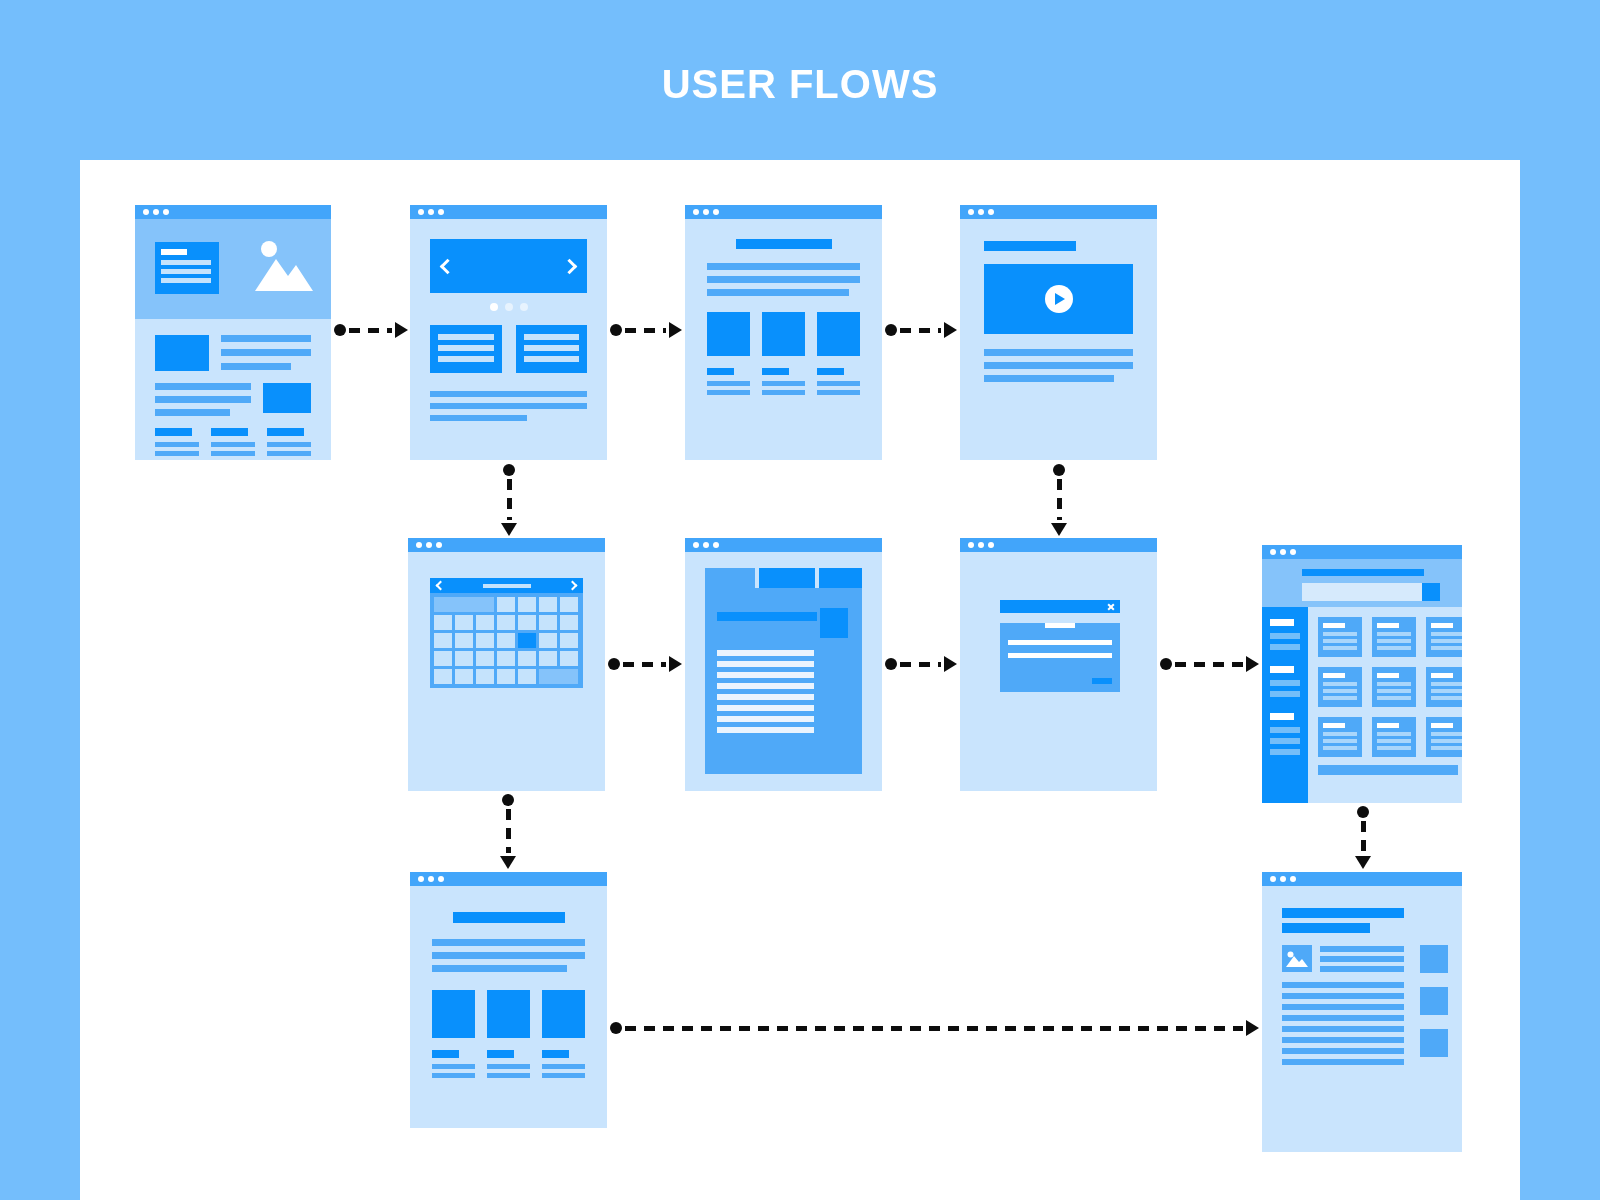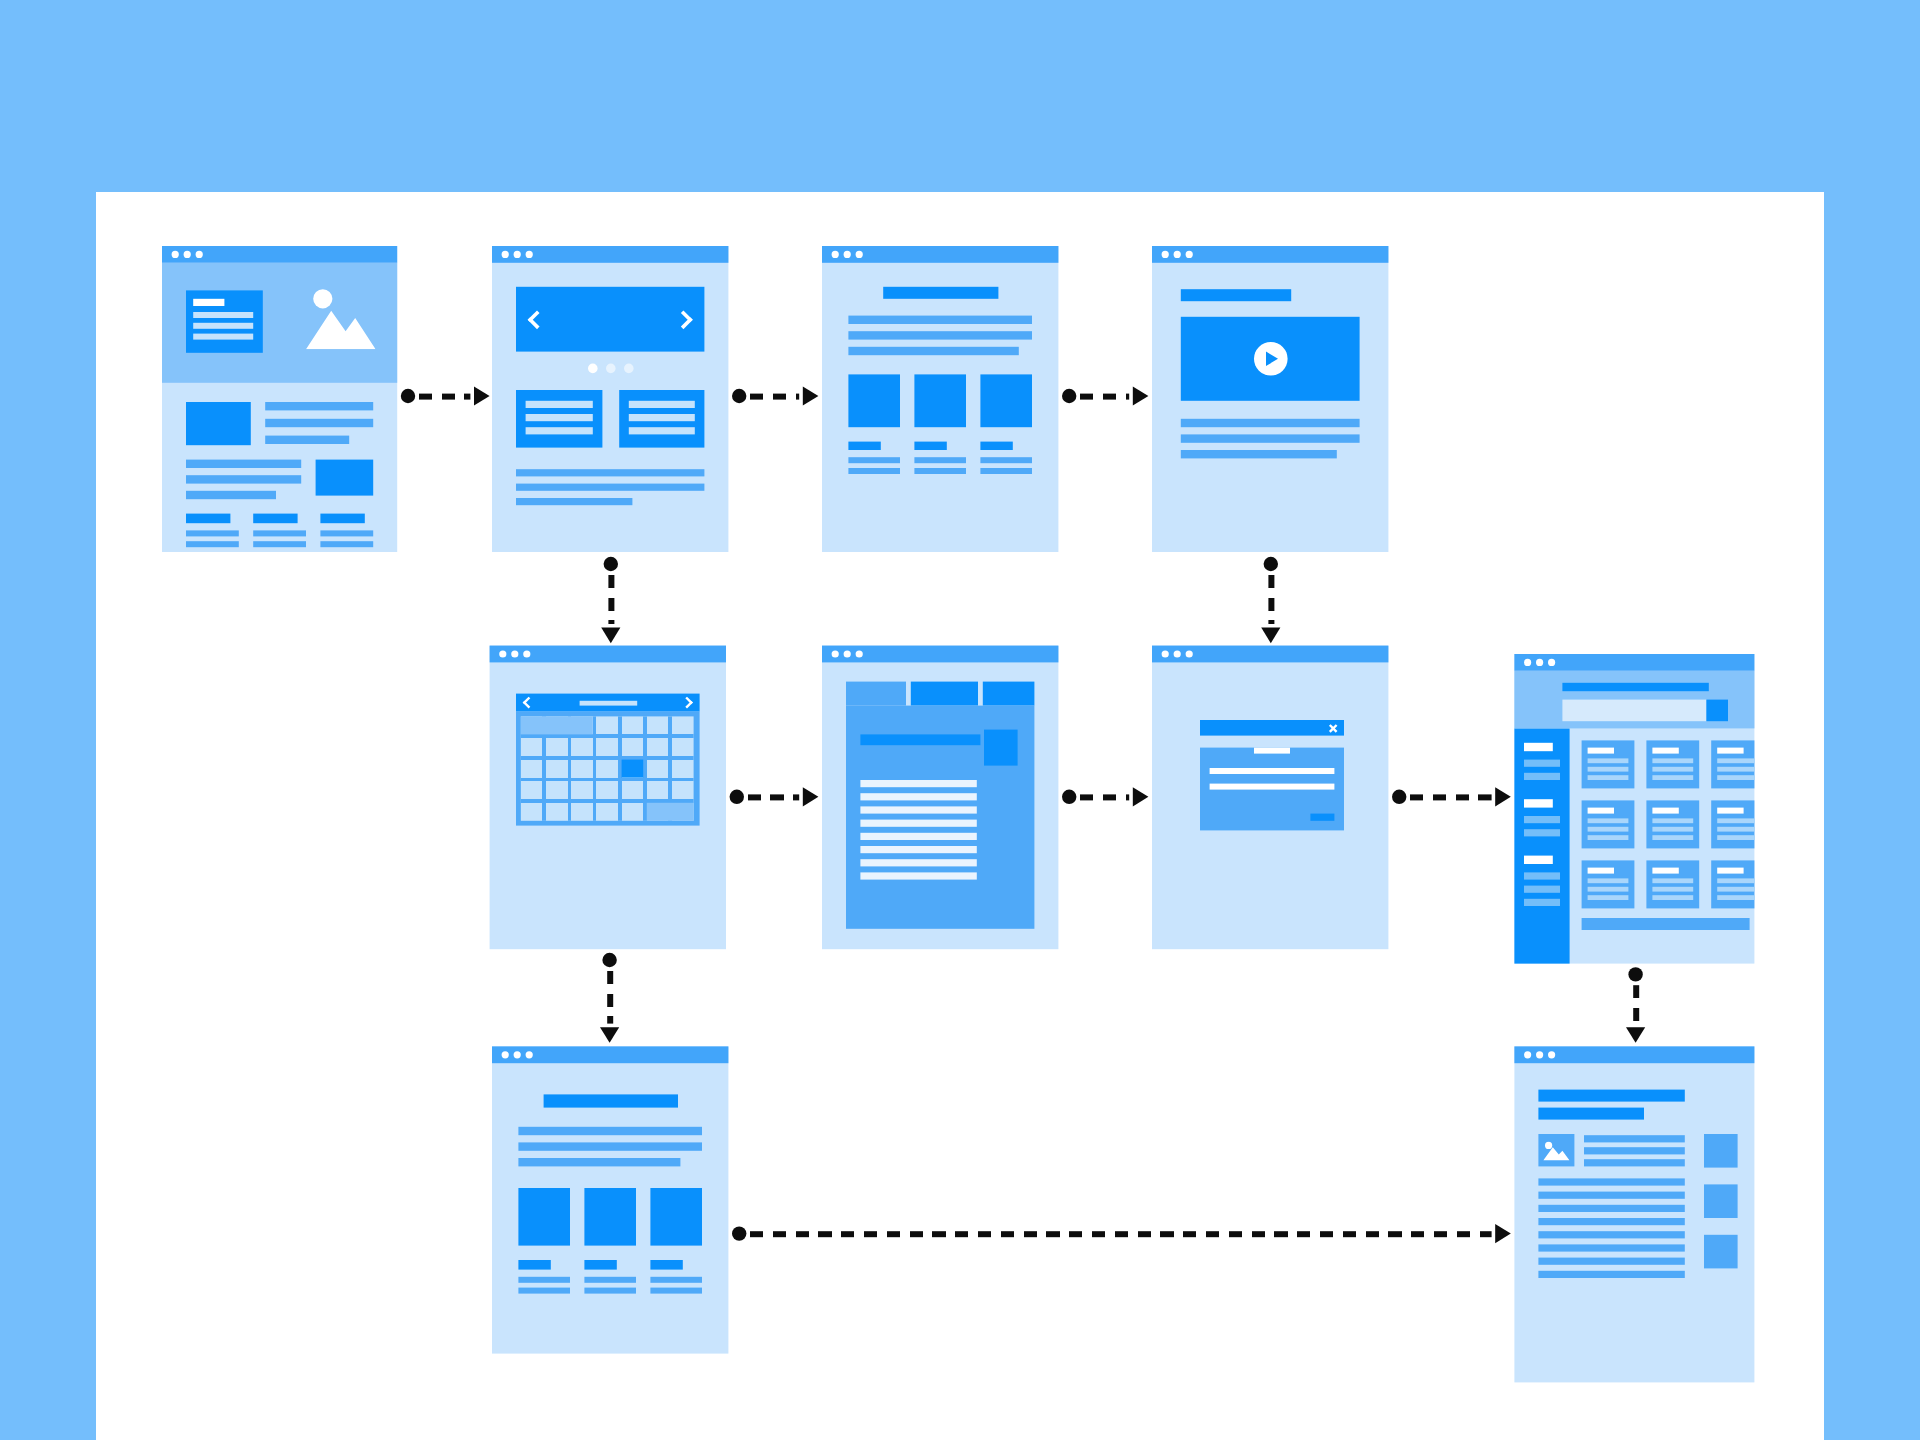--- a/index.html
+++ b/index.html
@@ -58,20 +58,21 @@
   .a-dot{width:12px;height:12px;border-radius:50%;background:var(--arrow,#0D0D0D);flex:none;}
   .a-dash{flex:1;height:5px;margin:0 3px;background:repeating-linear-gradient(90deg,var(--arrow,#0D0D0D) 0 11px,transparent 11px 19px);}
   .a-dash-v{flex:1;width:5px;margin:3px 0;background:repeating-linear-gradient(180deg,var(--arrow,#0D0D0D) 0 11px,transparent 11px 19px);}
   .a-head-r{width:0;height:0;border-top:8px solid transparent;border-bottom:8px solid transparent;border-left:13px solid var(--arrow,#0D0D0D);flex:none;}
   .a-head-d{width:0;height:0;border-left:8px solid transparent;border-right:8px solid transparent;border-top:13px solid var(--arrow,#0D0D0D);flex:none;}
 </style>
 </head>
 <body>
 
 <div class="stage">
+  <div class="title">USER FLOWS</div>
   <div class="canvas"></div>
 
   <div class="win" style="left:135px;top:205px;width:196px;height:255px">
     <div class="tbar">
         <i></i>
         <i></i>
         <i></i>
       </div>
     <div class="z" style="height:100px;position:relative">
       <div class="b" style="position:absolute;left:20px;top:23px;width:64px;height:52px;padding:7px 6px;box-sizing:border-box">

